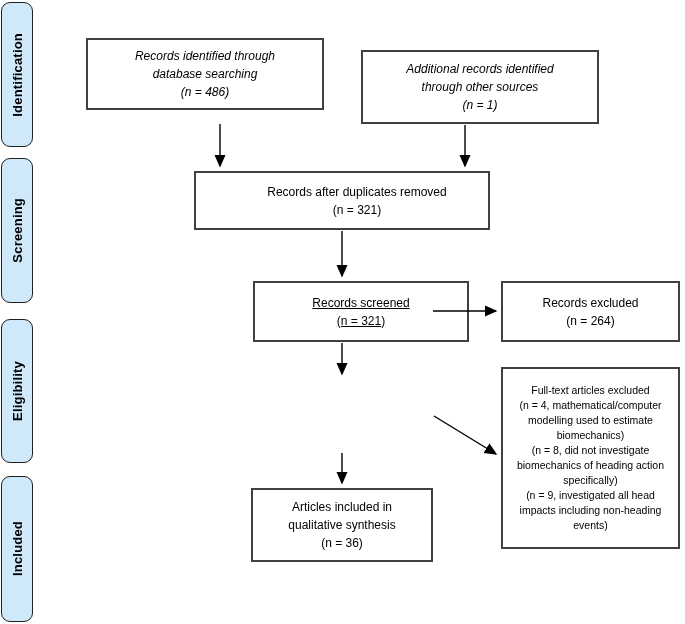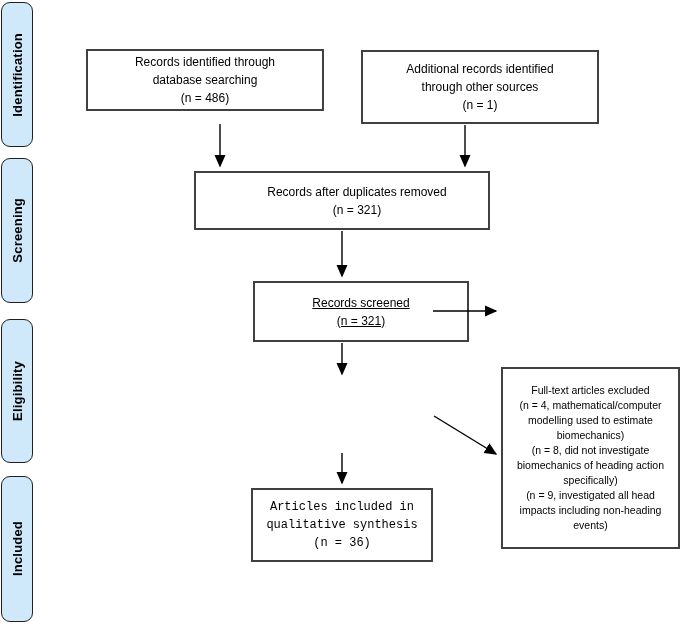--- a/index.html
+++ b/index.html
@@ -51,27 +51,27 @@
     line-height: 1.5;
     color: #000000;
     white-space: pre-line;
     padding: 2px 6px;
   }
   .fbox.small-text {
     font-size: 10.5px;
     line-height: 1.42;
     padding: 14px 4px;
   }
-  #b1 { left: 86px;  top: 49px;  width: 238px; height: 62px; }
-  #b2 { left: 361px; top: 50px;  width: 238px; height: 74px; }
+  #b1 { left: 86px;  top: 38px;  width: 238px; height: 72px; font-style: italic; }
+  #b2 { left: 361px; top: 50px;  width: 238px; height: 74px; font-style: italic; }
   #b3 { left: 194px; top: 171px; width: 296px; height: 59px; padding-left: 36px; }
   #b4 { left: 253px; top: 281px; width: 216px; height: 61px; text-decoration: underline; }
   #b5 { left: 501px; top: 281px; width: 179px; height: 61px; }
   #b6 { left: 251px; top: 379px; width: 182px; height: 73px; }
-  #b7 { left: 251px; top: 488px; width: 182px; height: 74px; font-family: Liberation Mono, monospace; }
+  #b7 { left: 251px; top: 488px; width: 182px; height: 74px; }
   #b8 { left: 501px; top: 367px; width: 179px; height: 182px; }
   #stage-identification { top: 2px;   height: 145px; }
   #stage-screening      { top: 158px; height: 145px; }
   #stage-eligibility    { top: 319px; height: 144px; }
   #stage-included       { top: 476px; height: 146px; }
   svg.arrows {
     position: absolute;
     left: 0;
     top: 0;
     pointer-events: none;
@@ -102,20 +102,22 @@
   <div class="fbox" id="b1">Records identified through
 database searching
 (n = 486)</div>
   <div class="fbox" id="b2">Additional records identified
 through other sources
 (n = 1)</div>
   <div class="fbox" id="b3">Records after duplicates removed
 (n = 321)</div>
   <div class="fbox" id="b4">Records screened
 (n = 321)</div>
+  <div class="fbox" id="b5">Records excluded
+(n = 264)</div>
   <div class="fbox" id="b7">Articles included in
 qualitative synthesis
 (n = 36)</div>
   <div class="fbox small-text" id="b8">Full-text articles excluded
 (n = 4, mathematical/computer
 modelling used to estimate
 biomechanics)
 (n = 8, did not investigate
 biomechanics of heading action
 specifically)

